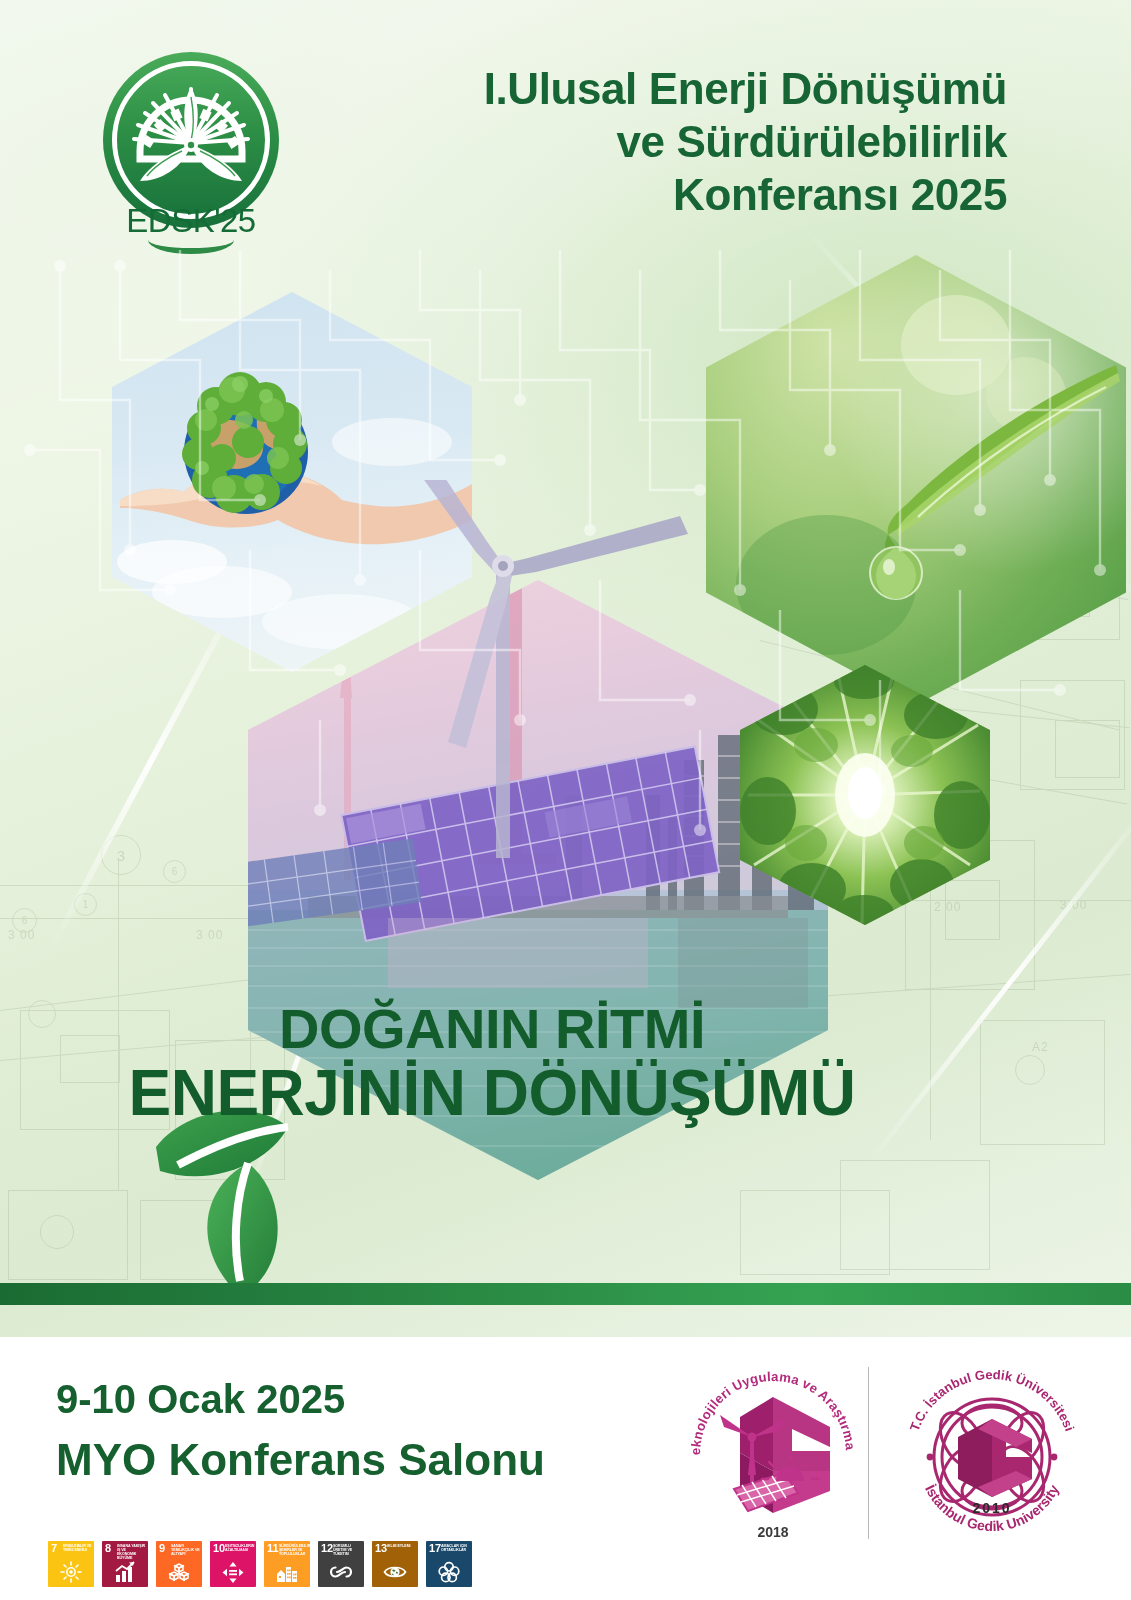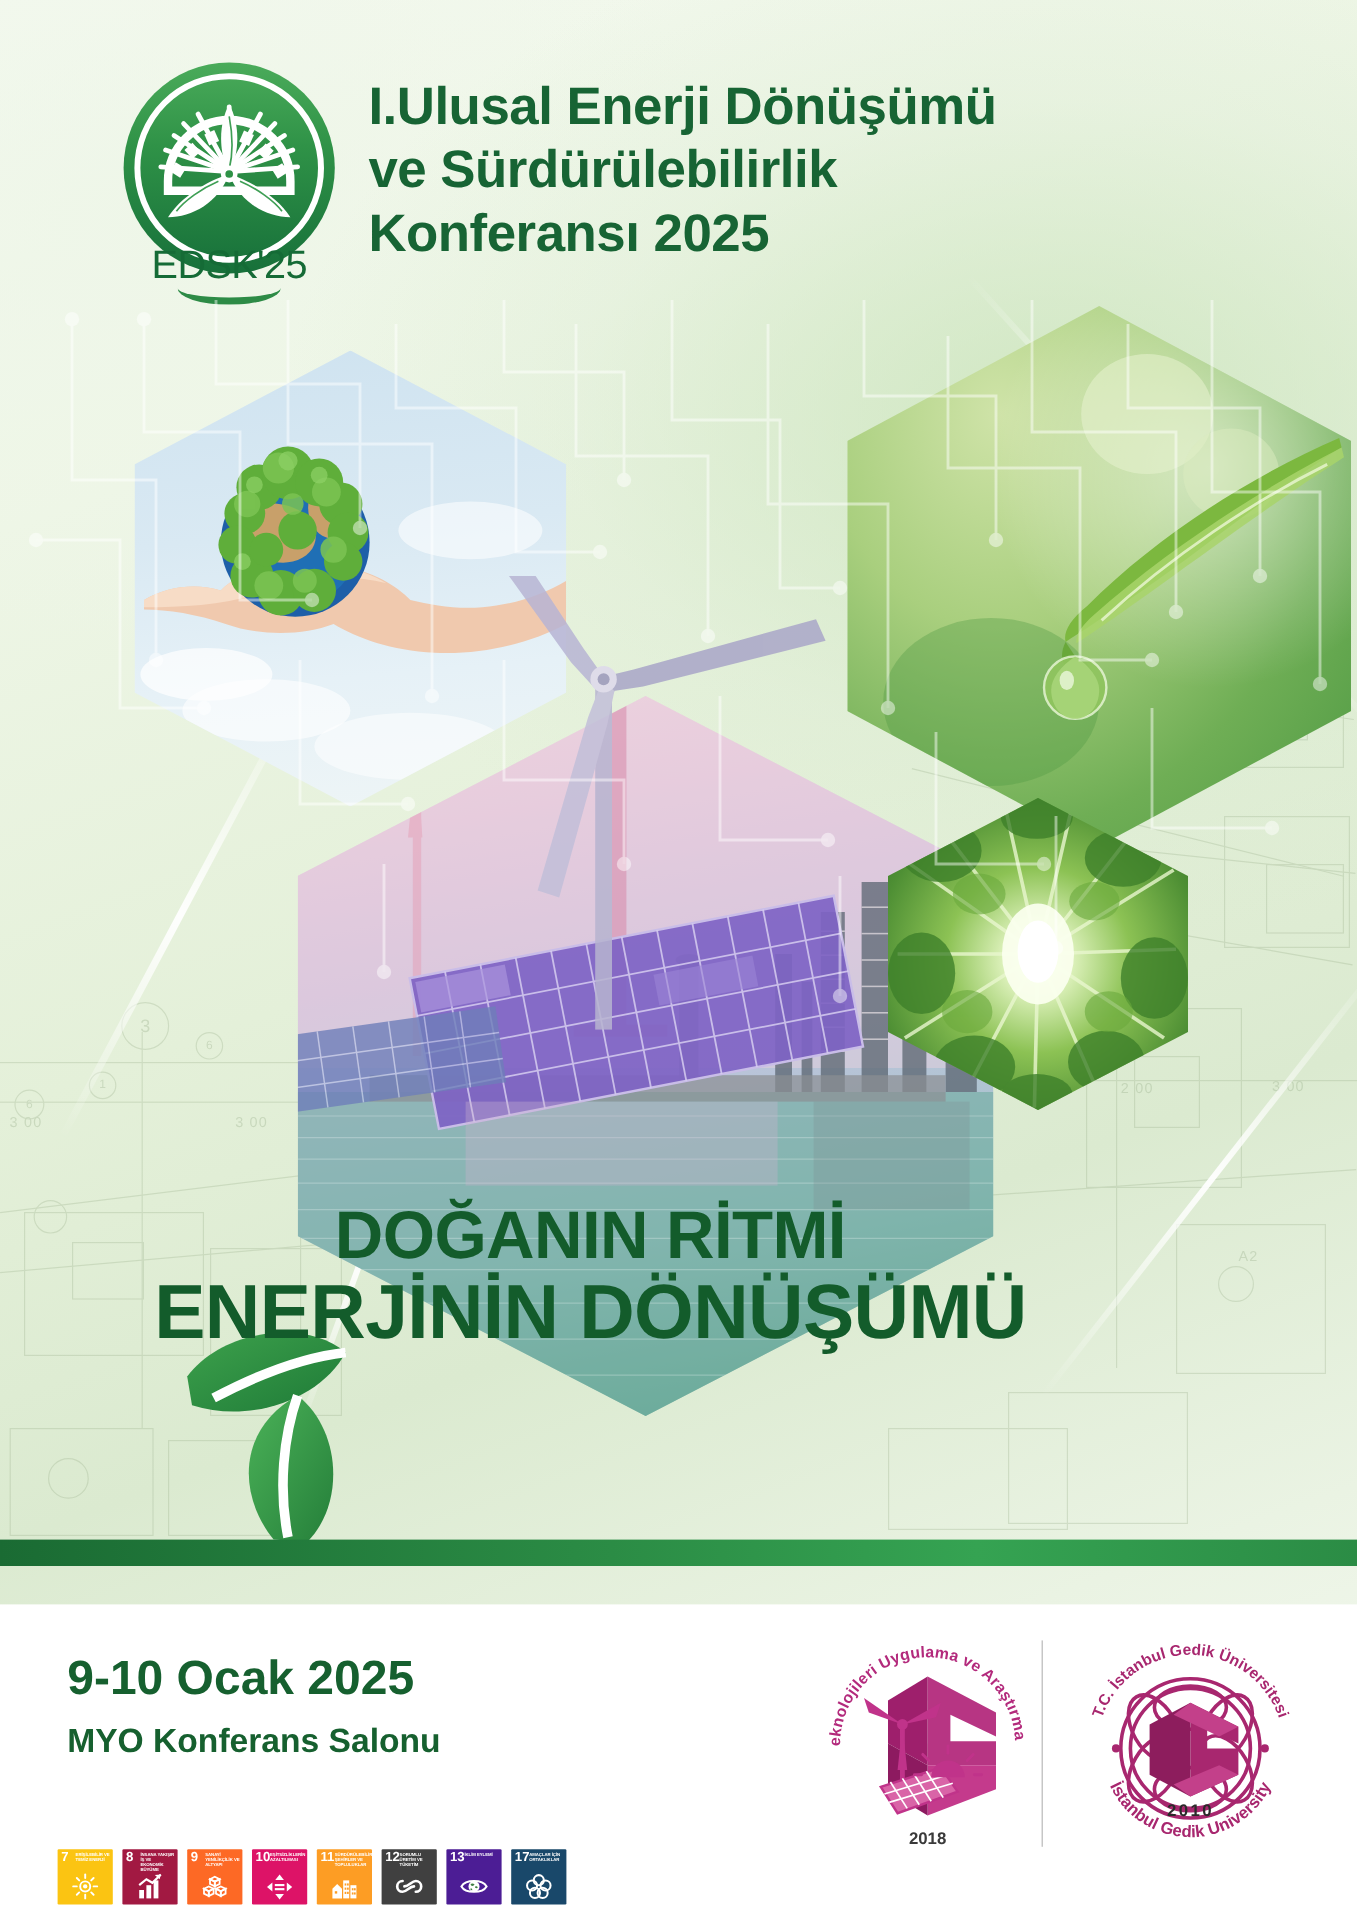--- a/index.html
+++ b/index.html
@@ -80,20 +80,21 @@
     width: 700px;
   }
   .title-line {
     color: #176434;
     font-size: 44px;
     font-weight: 800;
     line-height: 1.21;
     letter-spacing: -0.4px;
     white-space: nowrap;
     font-family: "Liberation Sans", sans-serif;
+    text-align: right;
   }
 
   
   .collage { position: absolute; left: 0; top: 250px; width: 1131px; height: 700px; }
   .hex-flat {
     position: absolute;
     clip-path: polygon(50% 0%, 100% 25%, 100% 75%, 50% 100%, 0% 75%, 0% 25%);
   }
   .circuit { position: absolute; inset: 0; opacity: 0.55; pointer-events: none; }
 
@@ -122,21 +123,21 @@
 
   
   .footer { position: absolute; left: 0; top: 1337px; width: 1131px; height: 295px; background: #ffffff; }
   .date-text {
     position: absolute; left: 56px; top: 40px;
     color: #16602f; font-size: 40px; font-weight: 700;
     font-family: "Liberation Sans", sans-serif;
   }
   .venue-text {
     position: absolute; left: 56px; top: 98px;
-    color: #16602f; font-size: 28px; font-weight: 700;
+    color: #16602f; font-size: 44px; font-weight: 700;
     font-family: "Liberation Sans", sans-serif;
   }
 
   .sponsors { position: absolute; left: 670px; top: 22px; width: 440px; height: 200px; }
   .sponsor-divider {
     position: absolute; left: 198px; top: 8px; width: 1px; height: 172px;
     background: #b9b9b9;
   }
 
   
@@ -797,21 +798,21 @@
         <span class="sdg-ico">
           <svg width="24" height="24" viewBox="0 0 24 24">
               <g fill="none" stroke="#fff" stroke-width="2.2" stroke-linecap="round">
                 <path d="M6.5 7.5 A4.5 4.5 0 1 0 6.5 16.5 C10 16.5 12 12 16 12"></path>
                 <path d="M17.5 16.5 A4.5 4.5 0 1 0 17.5 7.5 C14 7.5 12 12 8 12"></path>
               </g>
             </svg>
         </span>
       </div>
 
-      <div class="sdg" style="background:#4c1d95;">
+      <div class="sdg" style="background:#a16207;">
         <span class="sdg-num">13</span>
         <span class="sdg-label">İKLİM EYLEMİ</span>
         <span class="sdg-ico">
           <svg width="24" height="24" viewBox="0 0 24 24">
               <path d="M1.5 12 C5 6 19 6 22.5 12 C19 18 5 18 1.5 12 Z" fill="none" stroke="#fff" stroke-width="1.7"></path>
               <circle cx="12" cy="12" r="4.6" fill="#fff"></circle>
               <g fill="#3f7e44">
                 <path d="M9 10 q2 -1 3.5 0.4 q-0.6 1.4 -2.4 1.2 Z"></path>
                 <path d="M13.4 11.6 q1.6 0.2 1.8 1.6 q-1.4 0.8 -2.4 -0.3 Z"></path>
                 <path d="M9.6 13.6 q1.2 0.4 1 1.6 q-1.4 0.1 -1.8 -1Z"></path>

